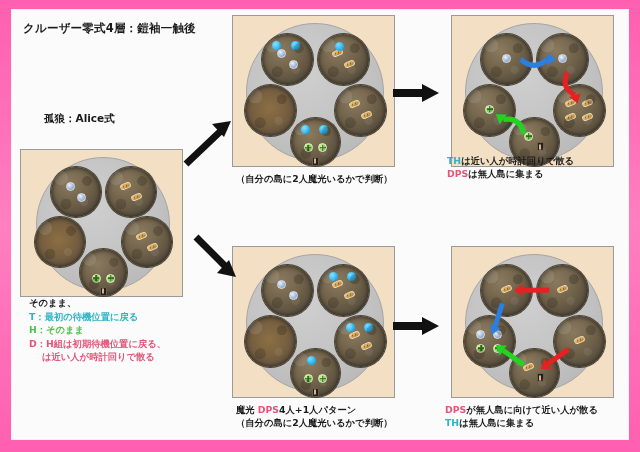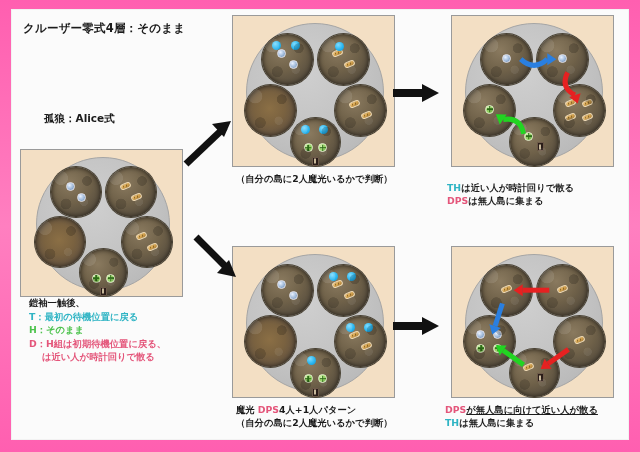--- a/index.html
+++ b/index.html
@@ -118,25 +118,25 @@
     background: radial-gradient(circle at 36% 32%, #7fdcff 0%, #29b6f0 55%, #0e8fd0 100%);
   }
   .svgwrap { position: absolute; left: 0; top: 0; pointer-events: none; }
 </style>
 </head>
 <body>
 
 <div id="frame">
 <div id="page">
 
-  <div class="ttl">クルーザー零式4層：そのまま</div>
+  <div class="ttl">クルーザー零式4層：鎧袖一触後</div>
   <div class="sub">孤狼：Alice式</div>
 
   <div class="legend">
-    <span class="row t-blk">鎧袖一触後、</span>
+    <span class="row t-blk">そのまま、</span>
     <span class="row"><span class="t-t">T</span><span class="t-t">：最初の待機位置に戻る</span></span>
     <span class="row"><span class="t-h">H</span><span class="t-h">：そのまま</span></span>
     <span class="row"><span class="t-d">D</span><span class="t-d">：H組は初期待機位置に戻る、</span></span>
     <span class="row ind t-d">は近い人が時計回りで散る</span>
   </div>
 
   <div id="panels">
         <div class="panel" style="left: 9px; top: 140px; width: 163px; height: 148px;">
           <div class="arena" style="left: 14.5px; top: 7px; width: 134px; height: 134px;">
             <div class="isle" style="left: 14.74px; top: 9.38px; width: 49.58px; height: 49.58px;">
@@ -213,21 +213,21 @@
             <svg width="138" height="138" style="position: absolute; left: 0px; top: 0px;">
               <path d="M54.71,35.19 Q68,47.63759999999999 81.28999999999999,35.19" stroke="#2a7fe0" stroke-width="5" fill="none" stroke-linecap="butt"></path>
               <path d="M90.28999999999999,35.19 L81.28999999999999,41.19 L81.28999999999999,29.189999999999998 Z" fill="#2a7fe0"></path>
               <path d="M101.6090657725241,48.50711946528267 Q94.02829530196256,63.411977181051235 108.913924831401,71.0304348968198" stroke="#e62121" stroke-width="5" fill="none" stroke-linecap="butt"></path>
               <path d="M111.69046711373794,79.59144026735866 L103.20658791770843,72.88146308504442 L114.62126174509358,69.17940670859518 Z" fill="#e62121"></path>
               <path d="M57.57220303613134,109.90263599480063 Q54.3740712117049,92.83066885751423 37.21033938727847,95.49270172022784" stroke="#22d422" stroke-width="5" fill="none" stroke-linecap="butt"></path>
               <path d="M29.863898481934328,90.29368200259968 L40.67635253236391,90.59507444999842 L33.744326242193026,100.39032899045726 Z" fill="#22d422"></path>
             </svg>
           </div>
         </div>
-        <div class="cap" style="left: 436px; top: 172px;">
+        <div class="cap" style="left: 436px; top: 145px;">
           <div><span style="color: rgb(47, 180, 196);">TH</span><span style="color: rgb(27, 27, 27);">は近い人が時計回りで散る</span></div>
           <div><span style="color: rgb(228, 85, 122);">DPS</span><span style="color: rgb(27, 27, 27);">は無人島に集まる</span></div>
         </div>
         <div class="panel" style="left: 221px; top: 237px; width: 163px; height: 152px;">
           <div class="arena" style="left: 12.5px; top: 7px; width: 138px; height: 138px;">
             <div class="isle" style="left: 15.18px; top: 9.66px; width: 51.06px; height: 51.06px;">
               <div class="tok tank" style="left: 14.9028px; top: 14.9028px;"></div>
               <div class="tok tank" style="left: 27.1572px; top: 26.136px;"></div>
             </div>
             <div class="isle" style="left: 71.76px; top: 9.66px; width: 51.06px; height: 51.06px;">
@@ -282,21 +282,21 @@
               <path d="M36.39093422747589,48.50711946528267 L29.08607516859898,71.0304348968198" stroke="#2a7fe0" stroke-width="5" fill="none" stroke-linecap="butt"></path>
               <path d="M26.309532886262055,79.59144026735866 L23.37873825490641,69.17940670859518 L34.79341208229155,72.88146308504442 Z" fill="#2a7fe0"></path>
               <path d="M102.42220303613134,94.33736400519936 L82.06033938727847,108.74729827977215" stroke="#e62121" stroke-width="5" fill="none" stroke-linecap="butt"></path>
               <path d="M74.71389848193434,113.94631799740031 L78.59432624219303,103.84967100954273 L85.52635253236392,113.64492555000157 Z" fill="#e62121"></path>
               <path d="M57.57220303613134,109.90263599480063 L37.21033938727847,95.49270172022784" stroke="#22d422" stroke-width="5" fill="none" stroke-linecap="butt"></path>
               <path d="M29.863898481934328,90.29368200259968 L40.67635253236391,90.59507444999842 L33.744326242193026,100.39032899045726 Z" fill="#22d422"></path>
             </svg>
           </div>
         </div>
         <div class="cap" style="left: 434px; top: 394px;">
-          <div><span style="color: rgb(228, 85, 122);">DPS</span><span style="color: rgb(27, 27, 27); text-decoration: underline;">が無人島に向けて近い人が散る</span></div>
+          <div><span style="color: rgb(228, 85, 122);">DPS</span><span style="color: rgb(27, 27, 27);">が無人島に向けて近い人が散る</span></div>
           <div><span style="color: rgb(47, 180, 196);">TH</span><span style="color: rgb(27, 27, 27);">は無人島に集まる</span></div>
         </div>
       </div>
 
   <svg class="svgwrap" width="618" height="431">
     <g>
       <path d="M175,155 L214,118" stroke="#111" stroke-width="7" fill="none" stroke-linecap="butt"></path>
       <path d="M220,112 L201,115 L213,128 Z" fill="#111"></path>
     </g>
     <g>

